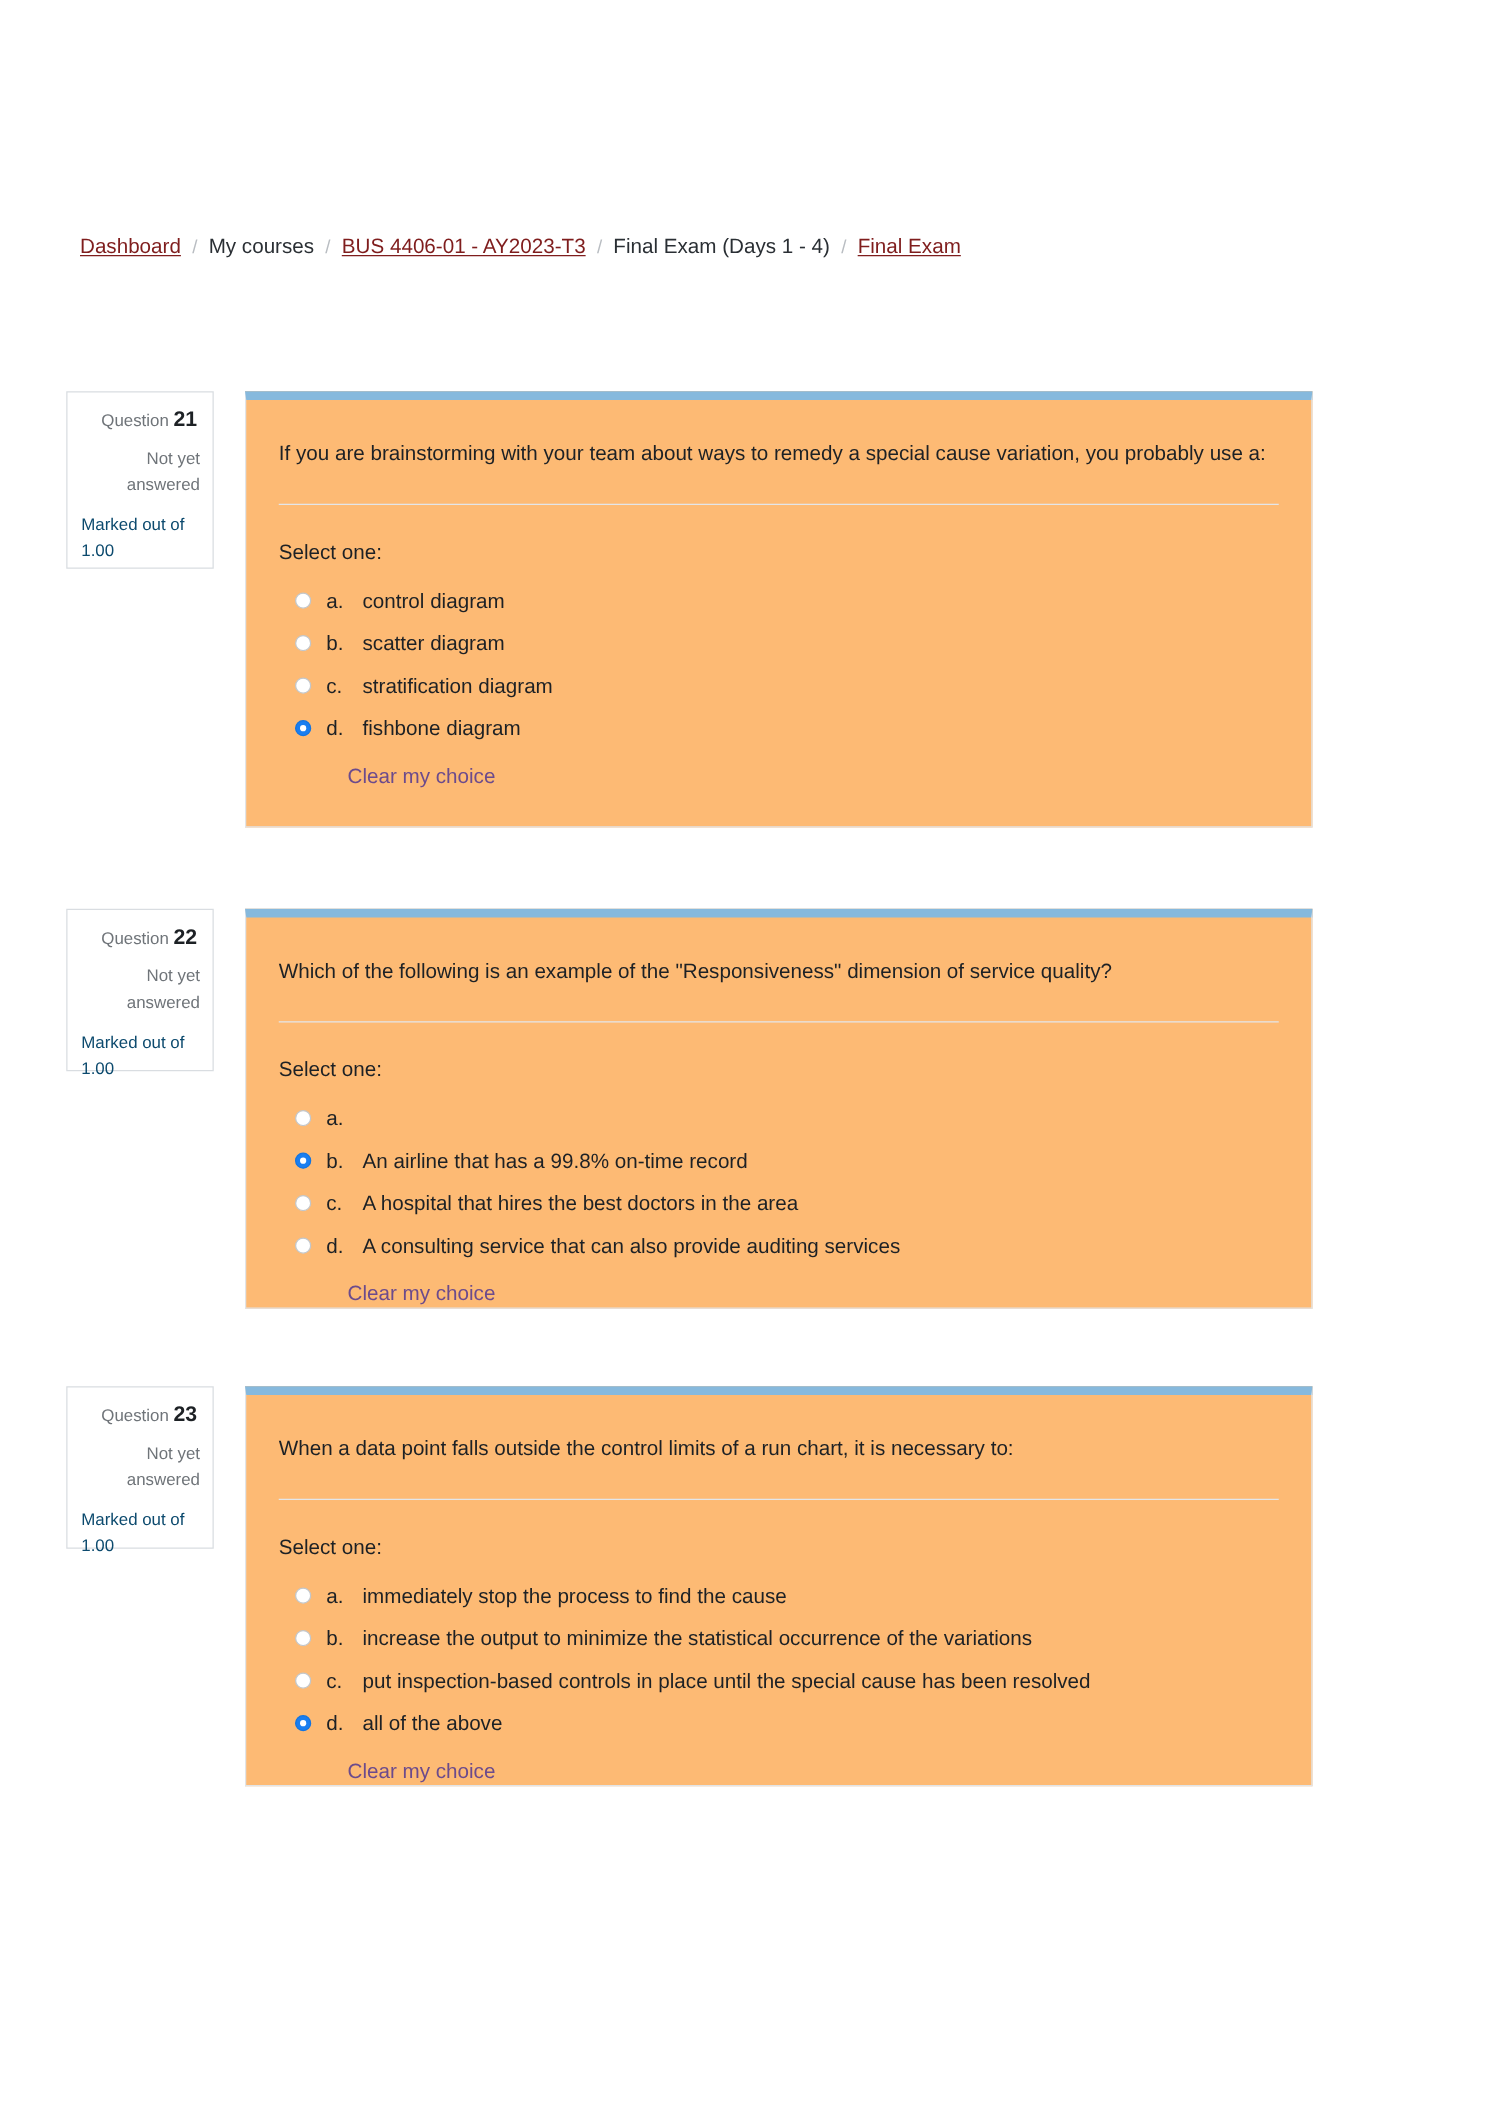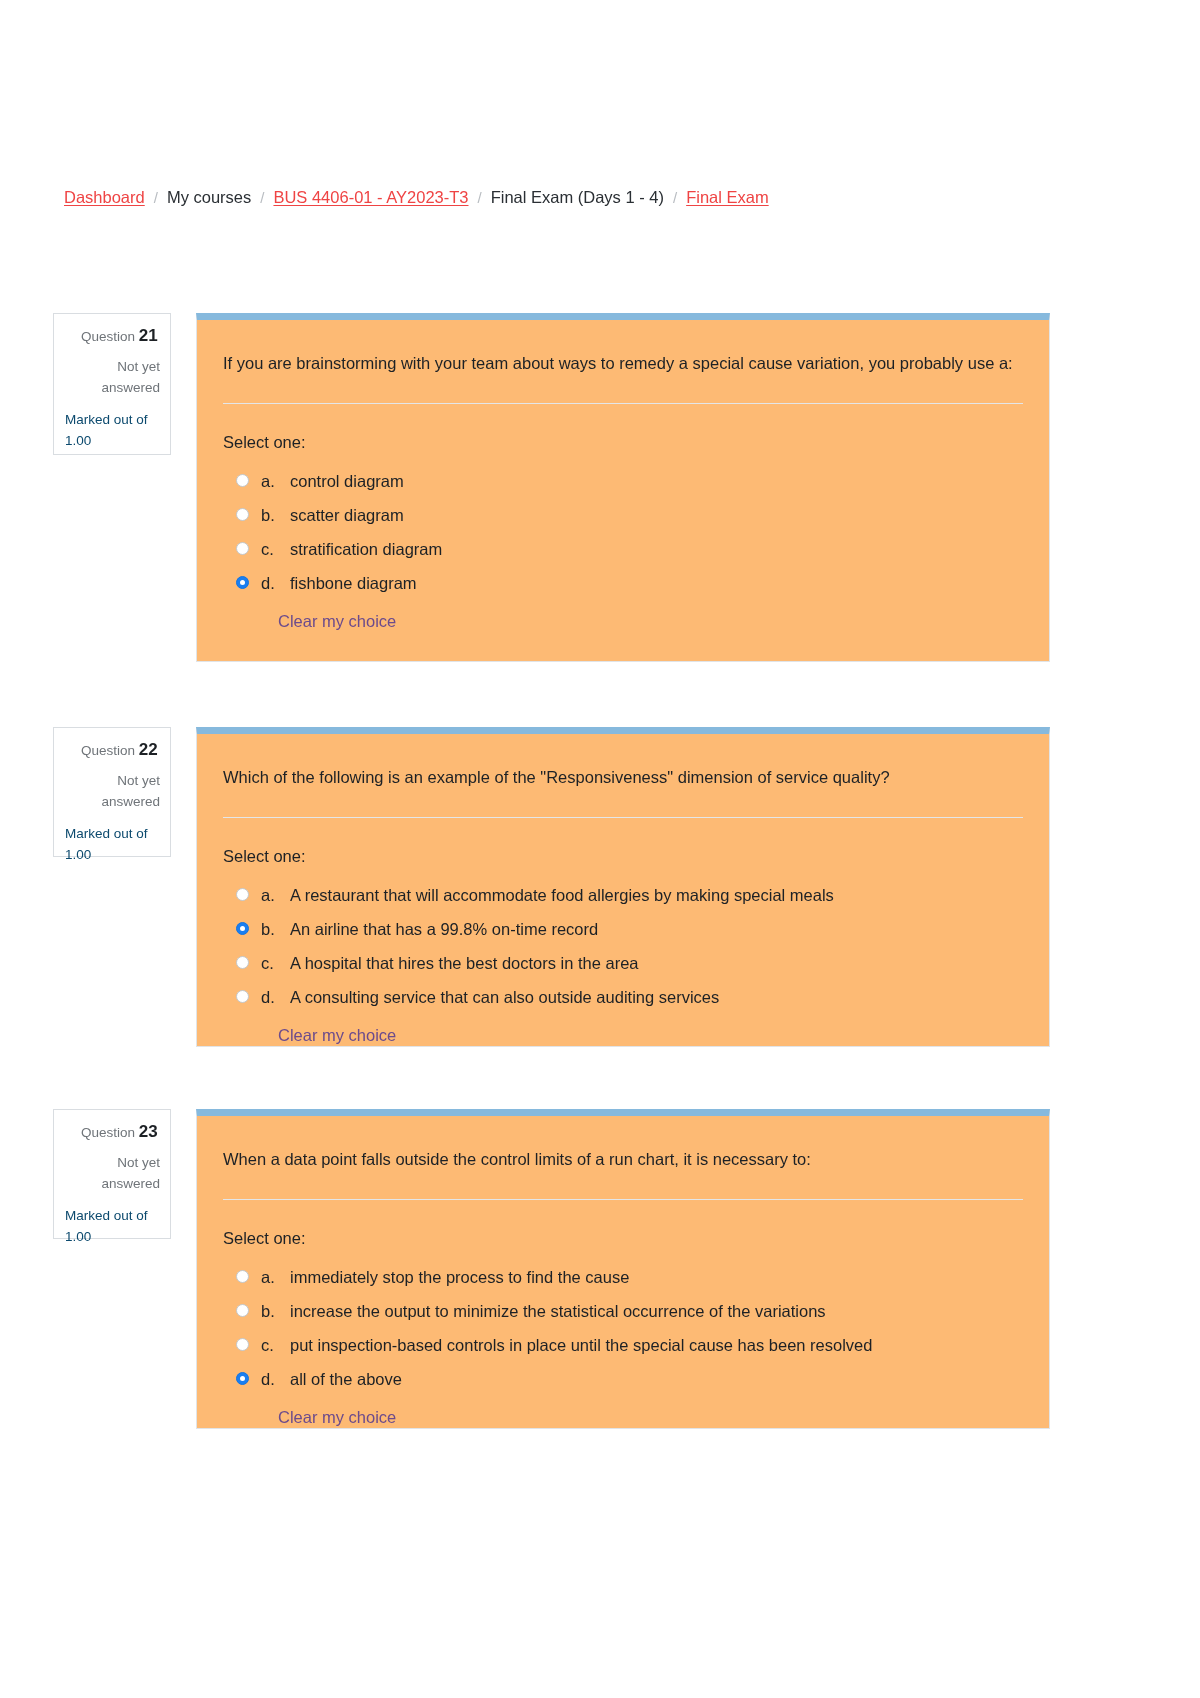--- a/index.html
+++ b/index.html
@@ -27,21 +27,21 @@
     position: absolute;
     left: 64px;
     top: 186px;
     display: flex;
     align-items: baseline;
     font-size: 16.5px;
     line-height: 22px;
     white-space: nowrap;
   }
   .crumb-link {
-    color: #ef4444;
+    color: #7f1d1d;
     text-decoration: underline;
     text-underline-offset: 2px;
     cursor: pointer;
   }
   .crumb-plain {
     color: #2a2f34;
   }
   .crumb-sep {
     color: #b9bdc2;
     margin: 0 9px;
@@ -237,36 +237,35 @@
           <p class="q-state">Not yet answered</p>
           <p class="q-grade">Marked out of 1.00</p>
         </div>
         <div class="q-card" style="height: 320px;">
           <p class="q-text">Which of the following is an example of the "Responsiveness" dimension of service quality?</p>
           <div class="q-divider"></div>
           <div class="q-answer"><p class="select-one">Select one:</p><ul class="opt-list">
               <li class="opt">
                 <span class="radio"></span>
                 <span class="opt-letter">a.</span>
-                <span class="opt-text">A restaurant that will accommodate food allergies by making special meals</span>
               </li>
               <li class="opt">
                 <span class="radio checked"></span>
                 <span class="opt-letter">b.</span>
                 <span class="opt-text">An airline that has a 99.8% on-time record</span>
               </li>
               <li class="opt">
                 <span class="radio"></span>
                 <span class="opt-letter">c.</span>
                 <span class="opt-text">A hospital that hires the best doctors in the area</span>
               </li>
               <li class="opt">
                 <span class="radio"></span>
                 <span class="opt-letter">d.</span>
-                <span class="opt-text">A consulting service that can also outside auditing services</span>
+                <span class="opt-text">A consulting service that can also provide auditing services</span>
               </li>
             </ul><a class="clear-choice">Clear my choice</a></div>
         </div>
       </div>
       <div class="question" style="top: 1109px; height: 320px; padding-left: 23px;">
         <div class="q-info" style="height: 130px;">
           <p class="q-num"><span>Question</span> <b>23</b></p>
           <p class="q-state">Not yet answered</p>
           <p class="q-grade">Marked out of 1.00</p>
         </div>

